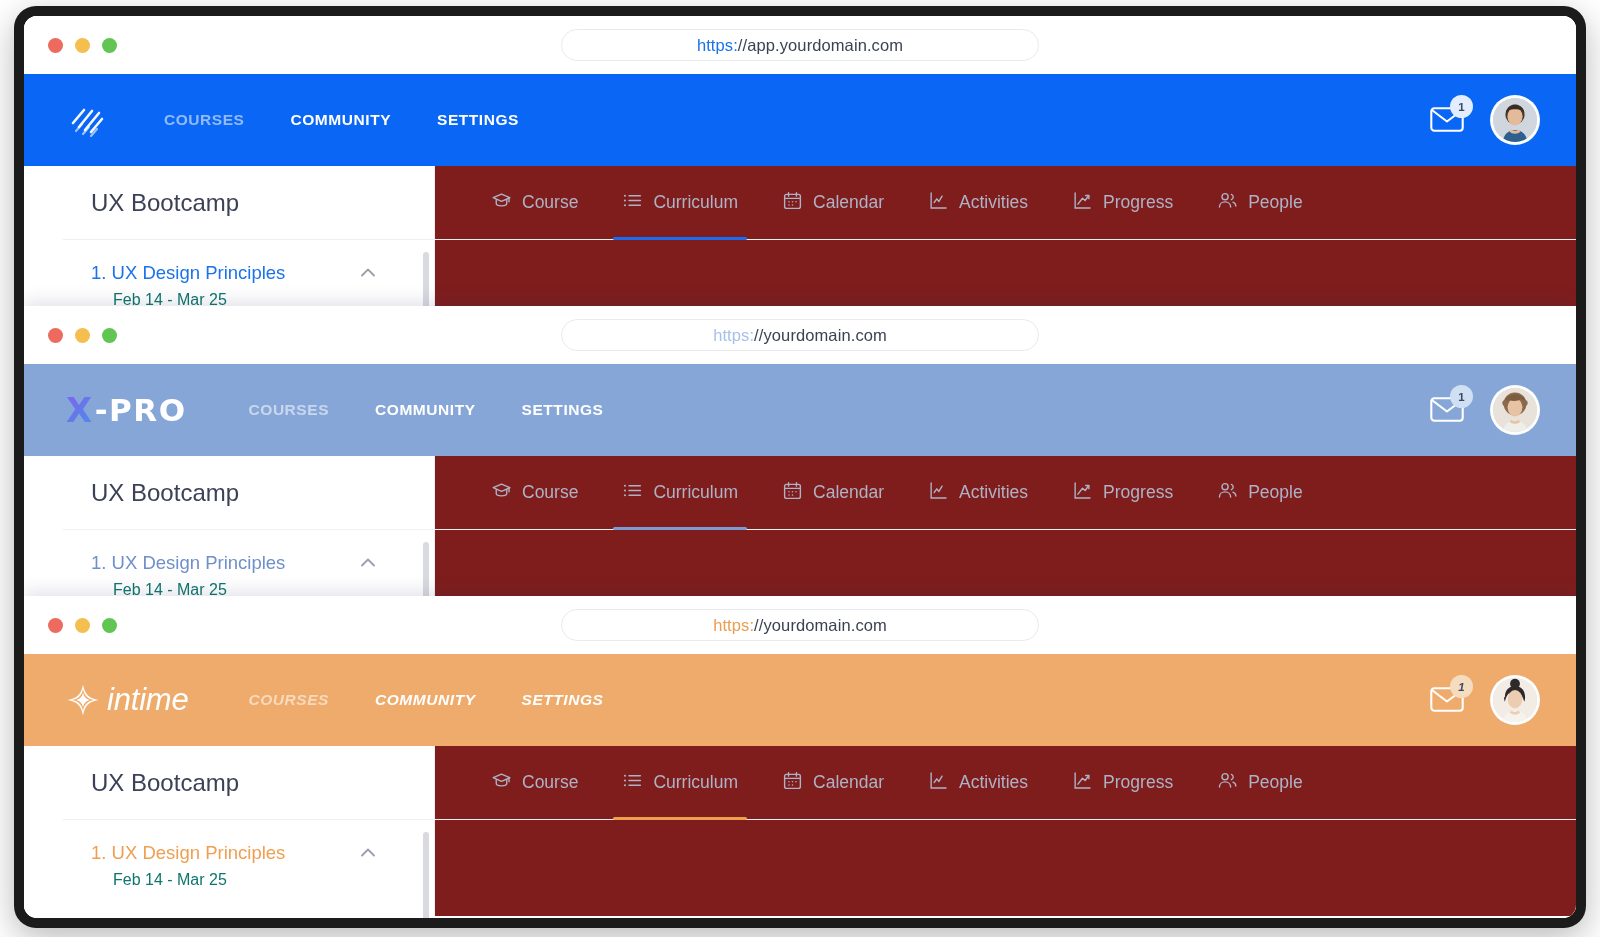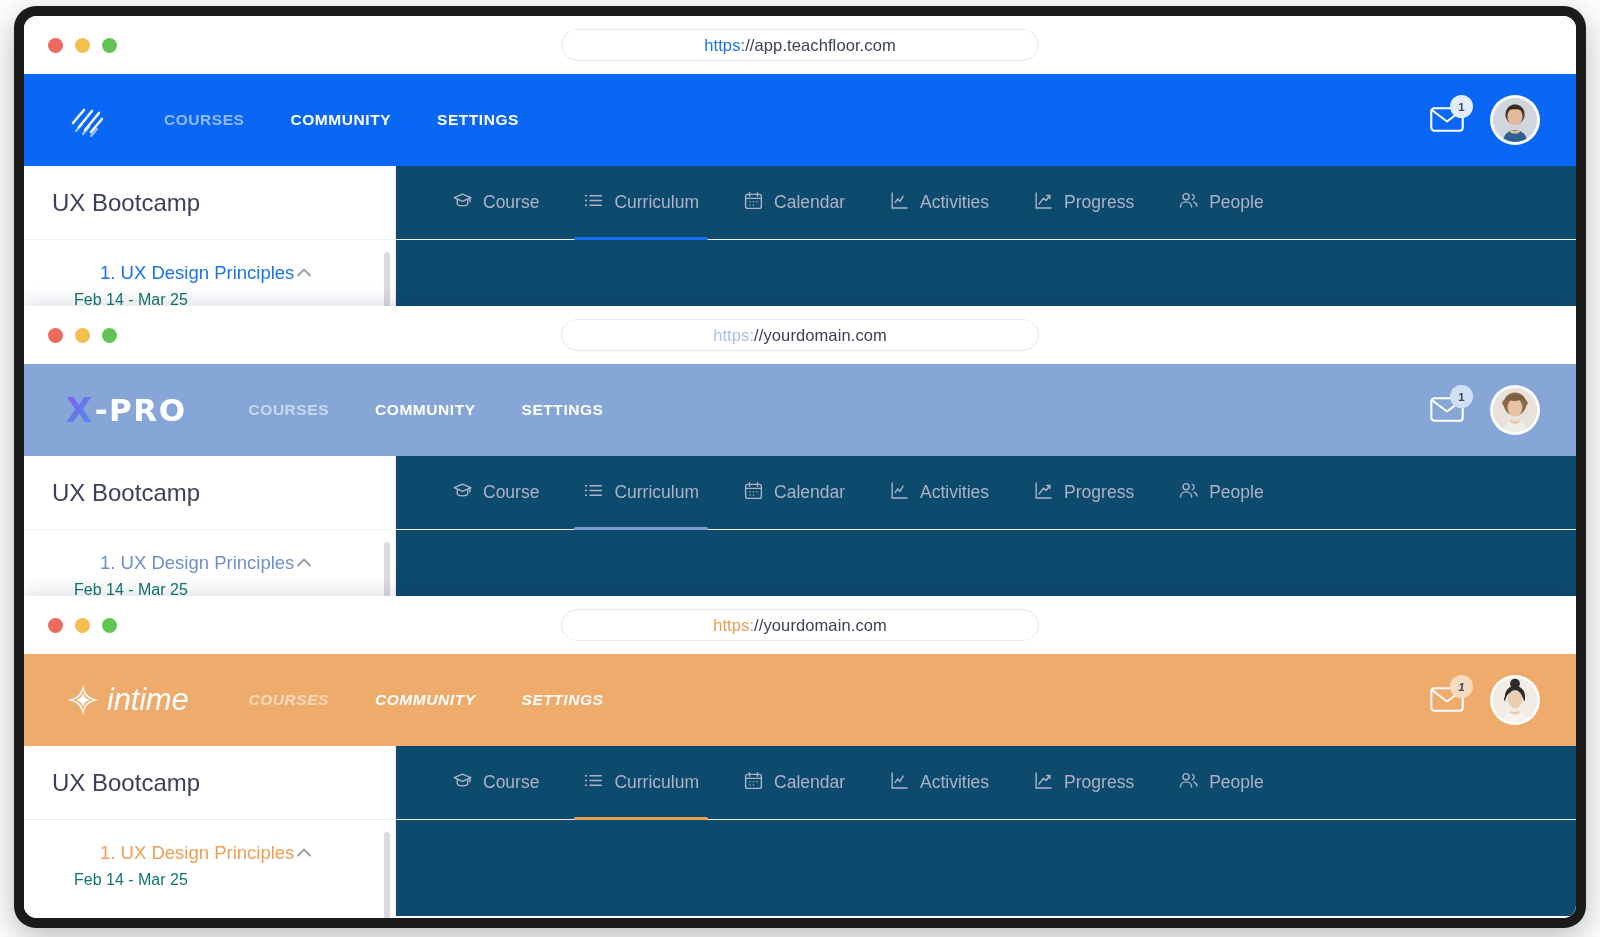--- a/index.html
+++ b/index.html
@@ -165,21 +165,21 @@
     border-radius: 50%;
     border: 3px solid rgba(255,255,255,0.92);
     overflow: hidden;
     cursor: pointer;
     background: #d9dde4;
     position: relative;
   }
   .avatar svg { display: block; width: 100%; height: 100%; }
 
   
-  .appbody { display: flex; height: 170px; background: #ffffff; }
+  .appbody { display: flex; height: 170px; background: #ffffff; padding-left: 39px; }
 
   .sidebar {
     width: 372px;
     flex: 0 0 372px;
     border-right: 1px solid #edeef2;
     background: #ffffff;
     position: relative;
   }
   .course-title {
     height: 74px;
@@ -188,41 +188,40 @@
     padding-left: 28px;
     font-size: 24px;
     color: #3d4157;
     border-bottom: 1px solid #eef0f3;
   }
   .module {
     padding: 22px 28px 0 28px;
     position: relative;
   }
   .module-head {
-    display: flex; align-items: center; justify-content: flex-start;
+    display: flex; align-items: center; justify-content: space-between;
     cursor: pointer;
-    margin-left: 48px;
   }
   .module-name { font-size: 18.5px; }
   .module-name.t1 { color: #1a73e8; }
   .module-name.t2 { color: #6f8fcb; }
   .module-name.t3 { color: #ee9f52; }
   .module-date { font-size: 16px; color: #0f766e; margin-top: 7px; padding-left: 22px; }
   .chevron { width: 20px; height: 20px; color: #9aa0ad; margin-right: 28px; }
 
   .scrollbar {
     position: absolute;
     right: 5px; top: 12px;
     width: 6px; height: 110px;
     border-radius: 3px;
     background: #d8dae0;
   }
 
   
-  .content { flex: 1; background: #0c4a6e; position: relative; }
+  .content { flex: 1; background: #7f1d1d; position: relative; }
   .tabstrip {
     height: 74px;
     display: flex;
     align-items: center;
     gap: 44px;
     padding-left: 56px;
     border-bottom: 1px solid #eef0f3;
   }
   .tab {
     display: flex;
@@ -256,21 +255,21 @@
     <div class="window w1">
 
       <div class="chrome">
         <div class="traffic">
           <span class="dot red"></span>
           <span class="dot yellow"></span>
           <span class="dot green"></span>
         </div>
         <div class="urlbar">
           <span class="url-scheme">https:</span>
-            <span>//app.teachfloor.com</span>
+            <span>//app.yourdomain.com</span>
         </div>
       </div>
 
       <div class="appnav t1">
         <div class="brand">
           <span class="brand-logo1">
             <svg viewBox="0 0 42 42" fill="none">
               <g stroke="#ffffff" stroke-width="2.6" stroke-linecap="round" opacity="0.95">
                 <line x1="7" y1="24" x2="18" y2="11"></line>
                 <line x1="13" y1="28" x2="26" y2="12"></line>

